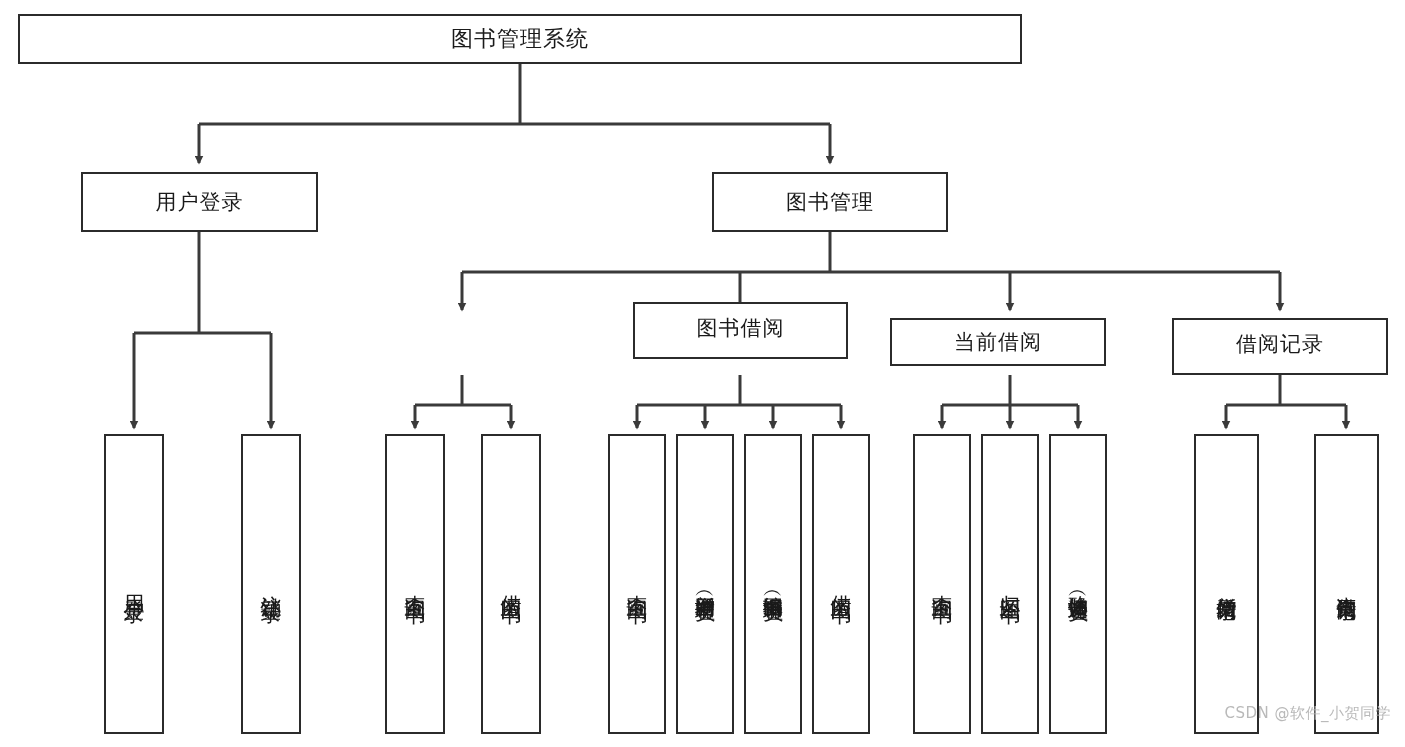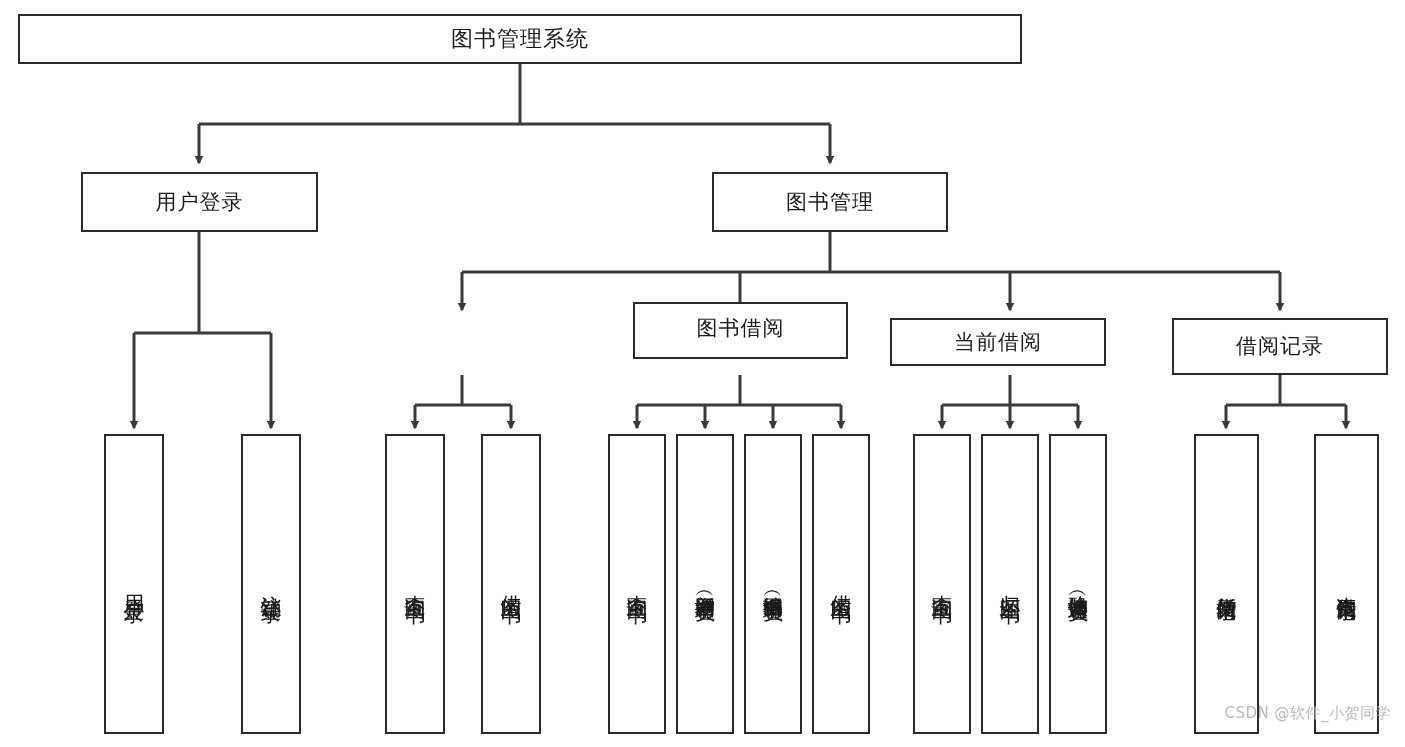--- a/index.html
+++ b/index.html
@@ -149,21 +149,21 @@
 
 
   <div class="node horiz" style="left:633px; top:302px; width:215px; height:57px;font-family:Liberation Mono, monospace;">
     <span class="label">图书借阅</span>
   </div>
 
   <div class="node horiz" style="left:854px; top:318px; width:216px; height:48px;margin-left:36px;">
     <span class="label">当前借阅</span>
   </div>
 
-  <div class="node horiz" style="left:1172px; top:318px; width:216px; height:57px;">
+  <div class="node horiz" style="left:1172px; top:318px; width:216px; height:57px;font-family:Liberation Mono, monospace;">
     <span class="label">借阅记录</span>
   </div>
 
   <div class="node vert" style="left:104px; top:434px; width:60px; height:300px;">
     <span class="label">用户登录</span>
   </div>
 
   <div class="node vert" style="left:241px; top:434px; width:60px; height:300px;">
     <span class="label">注销登录</span>
   </div>

